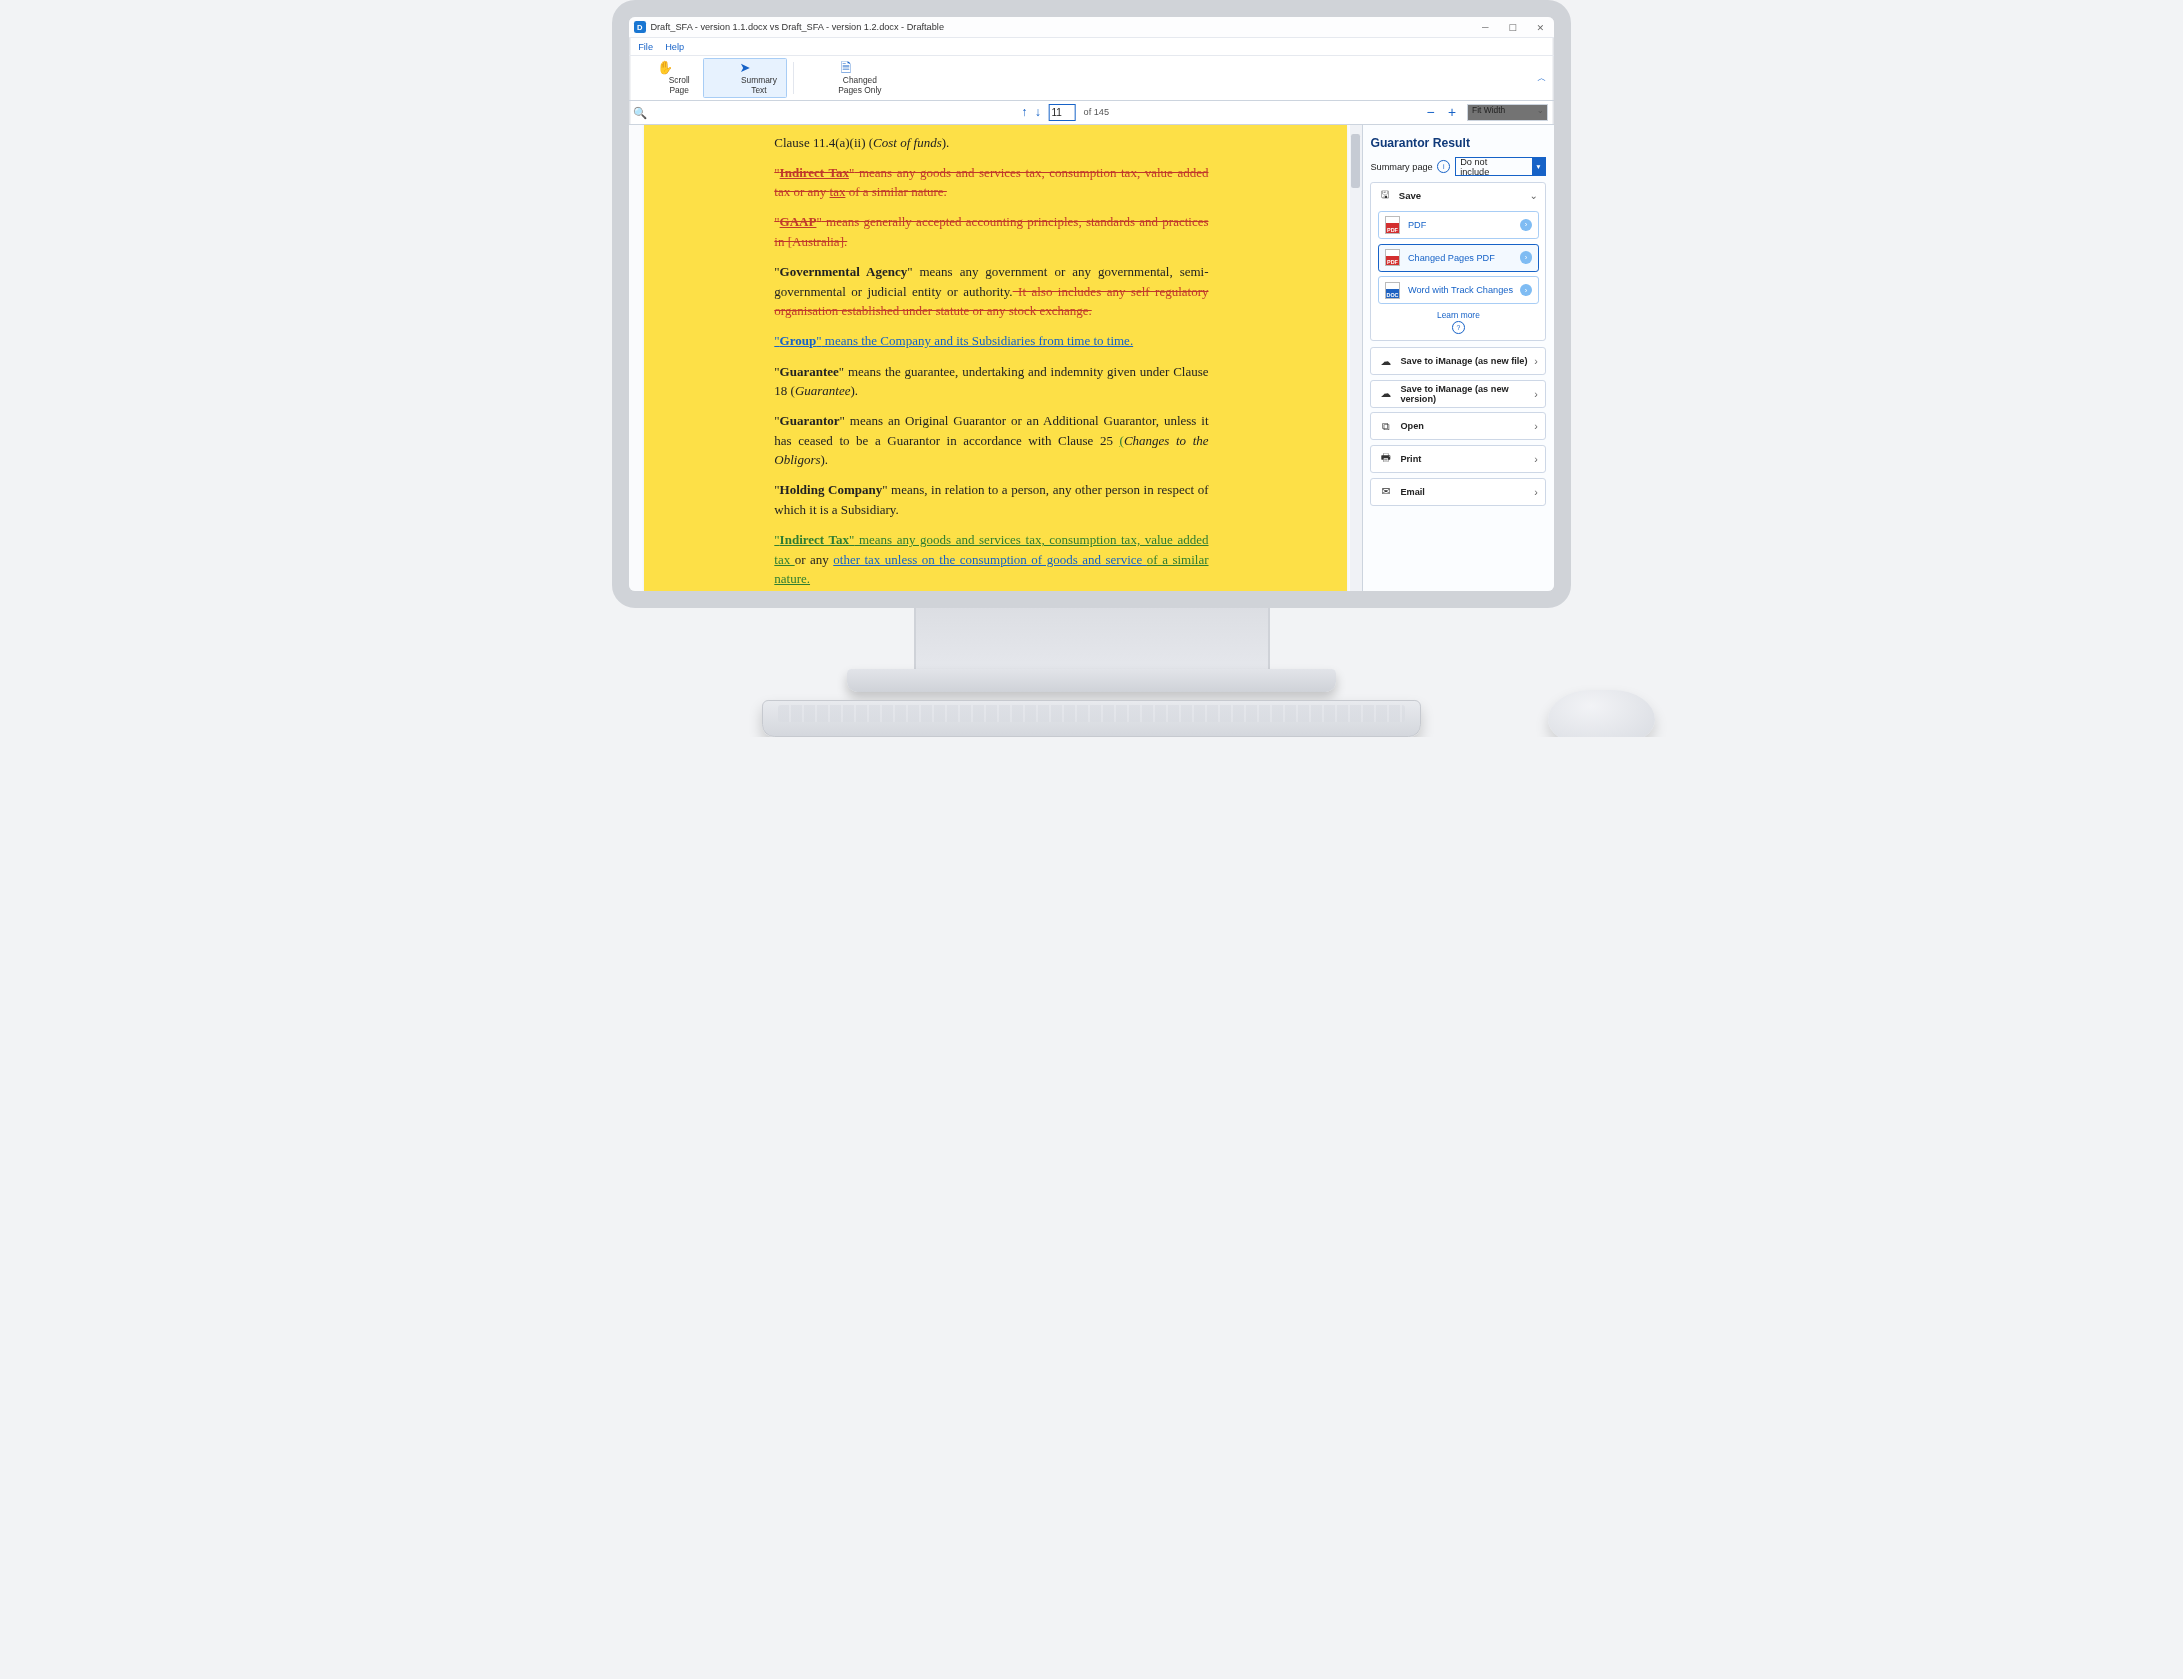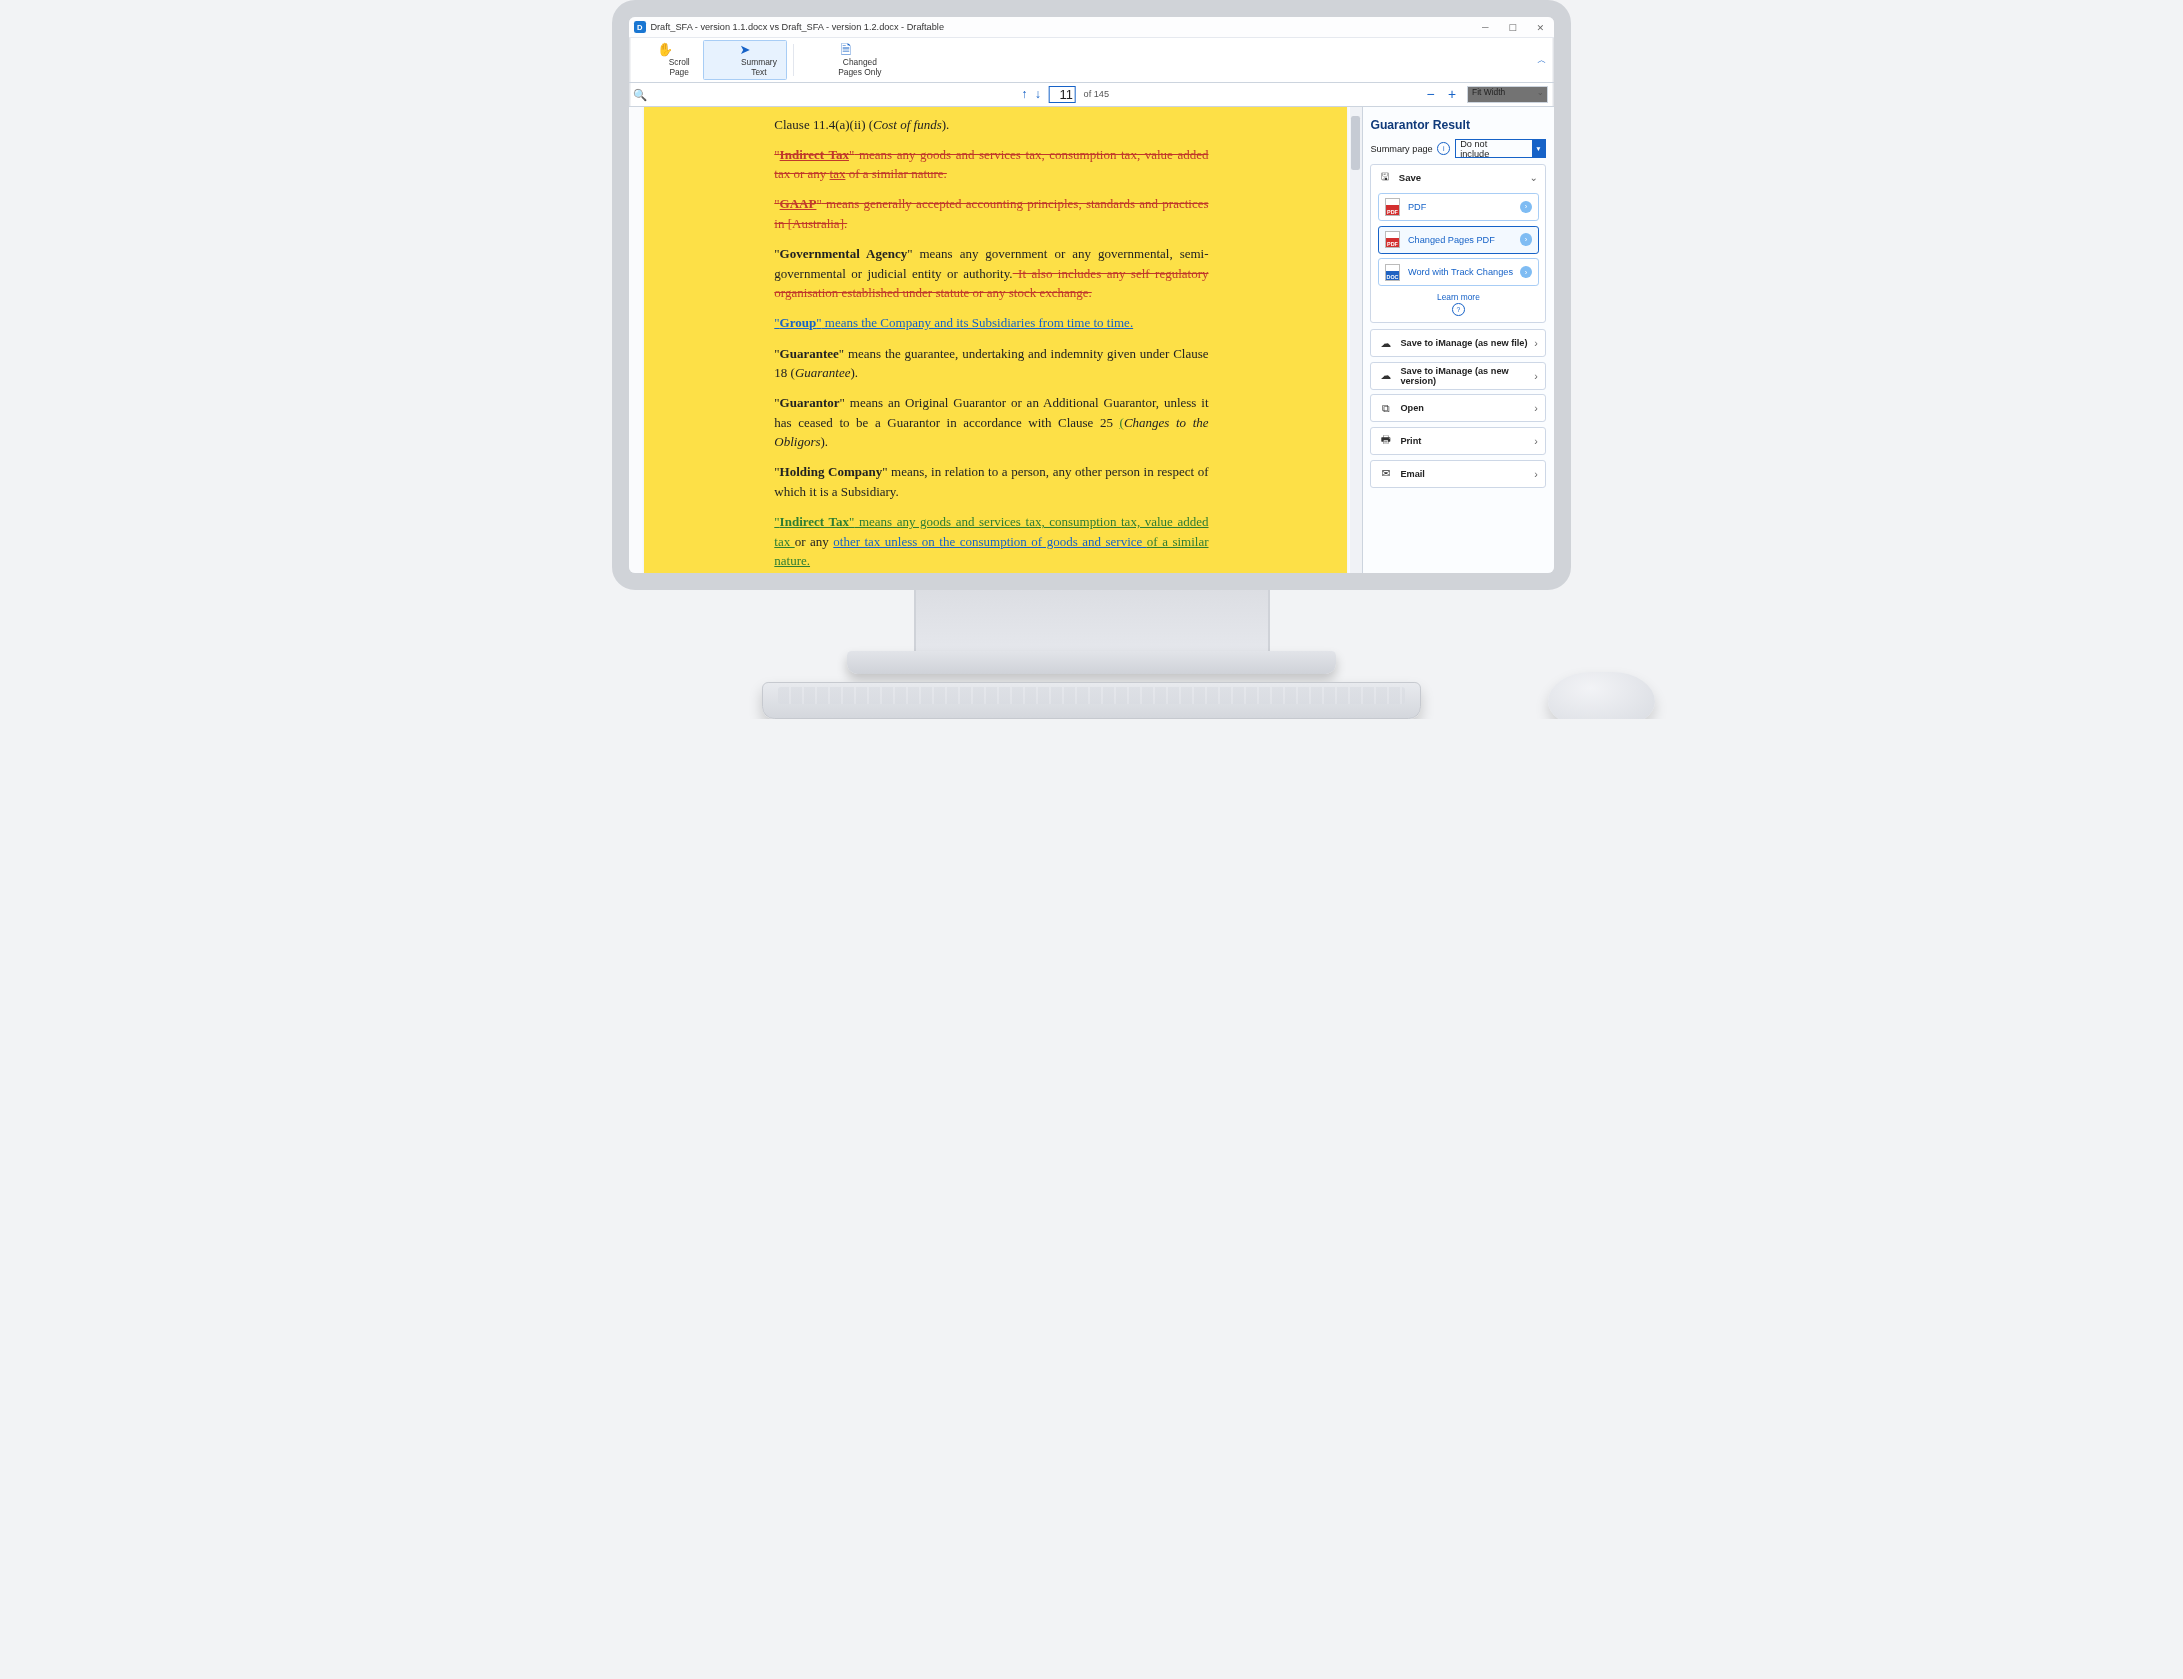--- a/index.html
+++ b/index.html
@@ -32,21 +32,21 @@
   .ribbon-btn.active{background:var(--light-blue-bg);border:0.8px solid #a8cdf5;}
   .ribbon-btn .r-icon{color:var(--menu-blue);font-size:13px;line-height:1;}
   .ribbon-btn .r-label{font-size:8.4px;color:#333;text-align:center;line-height:1.1;margin-top:2.3px;margin-left:28px;}
   .ribbon-sep{width:0.8px;background:#e2e6ee;margin:6.1px 4.6px;}
   #ribbon .collapse{position:absolute;right:7.6px;top:50%;transform:translateY(-50%);color:var(--menu-blue);font-size:9.2px;cursor:pointer;}
   
   #subbar{height:23px;border-bottom:0.8px solid var(--border);display:flex;align-items:center;position:relative;}
   #subbar .search{width:23px;height:23px;display:flex;align-items:center;justify-content:center;color:var(--menu-blue);font-size:11.5px;cursor:pointer;}
   #subbar .nav{position:absolute;left:50%;transform:translateX(-80%);display:flex;align-items:center;gap:7.6px;}
   #subbar .nav .arrow{color:var(--menu-blue);font-size:12.2px;cursor:pointer;}
-  #subbar .page-input{width:21.4px;height:13.8px;border:0.8px solid var(--menu-blue);text-align:right;font-size:13px;color:var(--text);}
+  #subbar .page-input{width:21.4px;height:13.8px;border:0.8px solid var(--menu-blue);text-align:left;font-size:10px;color:var(--text);}
   #subbar .zoom{position:absolute;right:6.1px;display:flex;align-items:center;gap:7.6px;}
   #subbar .zoom .zbtn{color:var(--menu-blue);font-size:13.8px;cursor:pointer;width:13.8px;text-align:center;}
   #subbar .fit-select{height:15.3px;border:0.8px solid var(--border);font-size:8.4px;padding:0 13.8px 0 4.6px;background:#737373;position:relative;min-width:61px;}
   #subbar .fit-select::after{content:"⌄";position:absolute;right:3.1px;top:0;color:#555;}
 
   
   #body{display:flex;height:466px;}
   #docwrap{flex:1;position:relative;background:#fafbfd;overflow:hidden;border-right:0.8px solid var(--border);}
   #doc-scroll{position:absolute;right:0;top:0;bottom:0;width:12.2px;background:#f0f2f6;}
   #doc-thumb{position:absolute;right:1.5px;top:9.2px;width:9.2px;height:54px;background:#c6cbd4;border-radius:2.3px;}
@@ -105,20 +105,24 @@
 
   <div id="titlebar">
     <div class="app-icon">D</div>
     <div>Draft_SFA - version 1.1.docx vs Draft_SFA - version 1.2.docx - Draftable</div>
     <div class="spacer"></div>
     <div class="win-btn">─</div>
     <div class="win-btn">☐</div>
     <div class="win-btn">✕</div>
   </div>
 
+  <div id="menubar">
+    <div class="menu">File</div>
+    <div class="menu">Help</div>
+  </div>
 
   <div id="ribbon">
     <div class="ribbon-btn">
       <span class="r-icon">✋</span>
       <span class="r-label" style="white-space:pre;">Scroll
 Page</span>
     </div>
     <div class="ribbon-btn active">
       <span class="r-icon">➤</span>
       <span class="r-label" style="white-space:pre;">Summary

